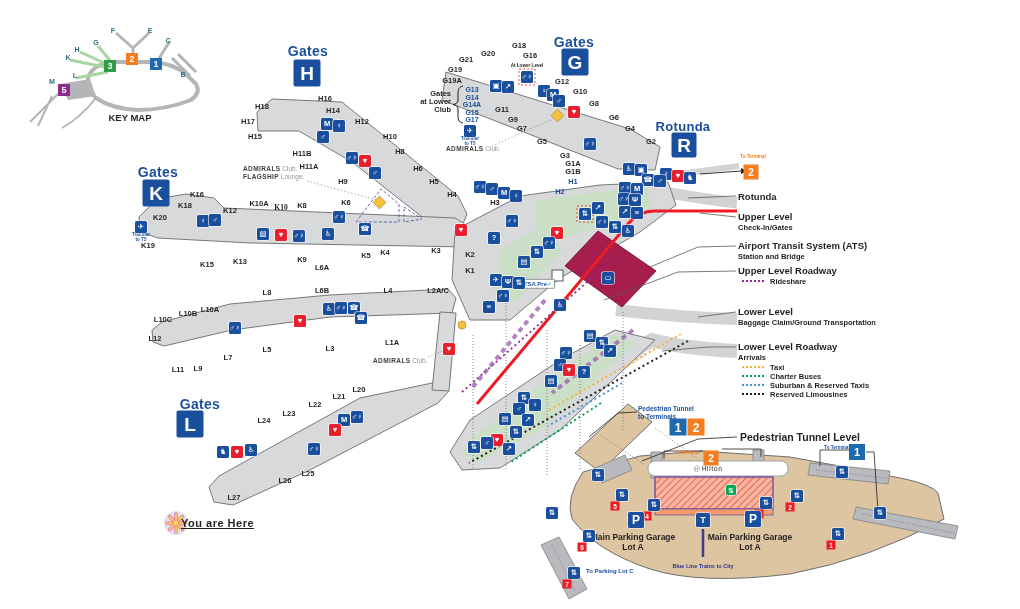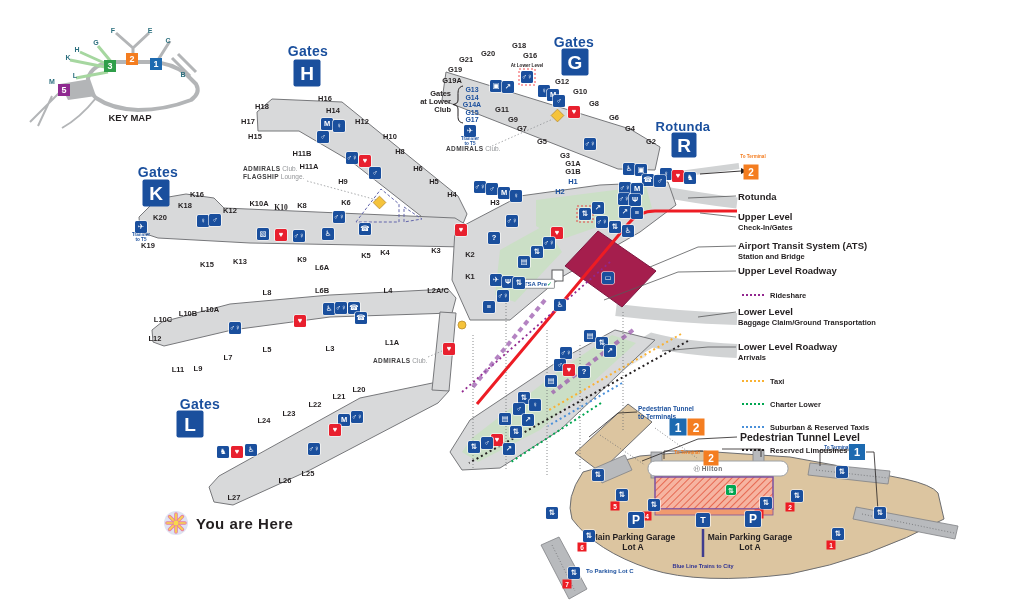--- a/index.html
+++ b/index.html
@@ -28,21 +28,21 @@
          color:#fff;font-size:6.5px;font-weight:700;display:flex;align-items:center;justify-content:center;}
   .tiny{position:absolute;transform:translate(-50%,-50%);font-size:4.6px;font-weight:700;
         color:#1a4f9d;text-align:center;line-height:1.15;white-space:nowrap;}
   .ann{position:absolute;font-size:6.5px;line-height:1.3;white-space:nowrap;}
   .ann b{color:#414042;font-weight:700;letter-spacing:.4px;}
   .ann i{color:#939598;font-style:normal;}
   .legend-item{position:absolute;left:738px;width:270px;}
   .legend-title{font-size:9.5px;font-weight:700;color:#231f20;line-height:1.15;}
   .legend-sub{font-size:7.5px;font-weight:700;color:#231f20;line-height:1.3;}
   .legend-dot-row{display:flex;align-items:center;font-size:7.5px;font-weight:700;color:#231f20;
-        margin-top:14px;margin-left:4px;}
+        margin-top:0;margin-left:4px;}
   .dots{display:inline-block;width:22px;border-bottom:2px dotted #000;margin-right:6px;height:0;}
   .keymap-letter{position:absolute;transform:translate(-50%,-50%);font-size:7px;font-weight:700;color:#2c6f7e;}
   .head-lbl{position:absolute;font-weight:700;color:#231f20;white-space:nowrap;}
   .tsa-box{position:absolute;transform:translate(-50%,-50%);background:#fff;border:.5px solid #939598;
         border-radius:1px;font-size:6px;font-weight:700;color:#1a4f9d;padding:0 2px;line-height:1.4;white-space:nowrap;}
   .tsa-box .chk{color:#00a651;}
 </style>
 </head>
 <body>
 
@@ -214,21 +214,21 @@
     <div>to T5</div>
   </div>
   <div class="tiny" style="left:470px;top:141px;">
     <div>Transfer</div>
     <div>to T5</div>
   </div>
 
   <div class="tiny" style="left:753px;top:157px;color:#f47d20;">To Terminal</div>
   <div class="tbox" style="left:751px;top:172px;width:15px;height:15px;background:#f47d20;font-size:10px;">2</div>
 
-  <div class="head-lbl" style="left:196px;top:523px;transform:translate(0,-50%);font-size:15px;letter-spacing:.5px;">You are Here</div>
+  <div class="head-lbl" style="left:181px;top:523px;transform:translate(0,-50%);font-size:11px;letter-spacing:.5px;text-decoration:underline;">You are Here</div>
 
   <div class="ann" style="left:638px;top:405px;font-size:6.5px;font-weight:700;color:#1a4f9d;line-height:1.2;">
     <div>Pedestrian Tunnel</div>
     <div>to Terminals</div>
   </div>
   <div class="head-lbl" style="left:740px;top:437px;transform:translate(0,-50%);font-size:10.5px;">Pedestrian Tunnel Level</div>
 
   <div class="tiny" style="left:687px;top:453px;color:#f47d20;">To Terminal</div>
   <div class="tbox" style="left:711px;top:458px;width:15px;height:15px;background:#f47d20;font-size:10px;">2</div>
   <div class="tiny" style="left:837px;top:448px;">To Terminal</div>
@@ -295,21 +295,21 @@
       <div class="glbl" style="left: 230px; top: 211px;">K12</div>
       <div class="glbl" style="left: 259px; top: 204px;">K10A</div>
       <div class="glbl" style="left: 281px; top: 208px; font-family: Liberation Serif, serif;">K10</div>
       <div class="glbl" style="left: 302px; top: 260px;">K9</div>
       <div class="glbl" style="left: 302px; top: 206px;">K8</div>
       <div class="glbl" style="left: 346px; top: 203px;">K6</div>
       <div class="glbl" style="left: 366px; top: 256px;">K5</div>
       <div class="glbl" style="left: 385px; top: 253px;">K4</div>
       <div class="glbl" style="left: 436px; top: 251px;">K3</div>
       <div class="glbl" style="left: 470px; top: 255px;">K2</div>
-      <div class="glbl" style="left: 470px; top: 277px;">K1</div>
+      <div class="glbl" style="left: 470px; top: 271px;">K1</div>
       <div class="glbl" style="left: 155px; top: 339px;">L12</div>
       <div class="glbl" style="left: 178px; top: 370px;">L11</div>
       <div class="glbl" style="left: 163px; top: 320px;">L10C</div>
       <div class="glbl" style="left: 188px; top: 314px;">L10B</div>
       <div class="glbl" style="left: 210px; top: 310px;">L10A</div>
       <div class="glbl" style="left: 198px; top: 369px; text-align: right;">L9</div>
       <div class="glbl" style="left: 267px; top: 293px;">L8</div>
       <div class="glbl" style="left: 228px; top: 358px;">L7</div>
       <div class="glbl" style="left: 322px; top: 268px;">L6A</div>
       <div class="glbl" style="left: 322px; top: 291px;">L6B</div>
@@ -487,21 +487,21 @@
       </div>
       <div class="legend-item" style="top: 342px;">
         <div class="legend-title">Lower Level Roadway</div>
         <div class="legend-sub">Arrivals</div>
         <div class="legend-dot-row">
           <span class="dots" style="border-color: rgb(249, 178, 51);"></span>
           <span>Taxi</span>
         </div>
         <div class="legend-dot-row">
           <span class="dots" style="border-color: rgb(0, 166, 81);"></span>
-          <span>Charter Lower</span>
+          <span>Charter Buses</span>
         </div>
         <div class="legend-dot-row">
           <span class="dots" style="border-color: rgb(74, 144, 217);"></span>
           <span>Suburban &amp; Reserved Taxis</span>
         </div>
         <div class="legend-dot-row">
           <span class="dots" style="border-color: rgb(35, 31, 32);"></span>
           <span>Reserved Limousines</span>
         </div>
       </div>

